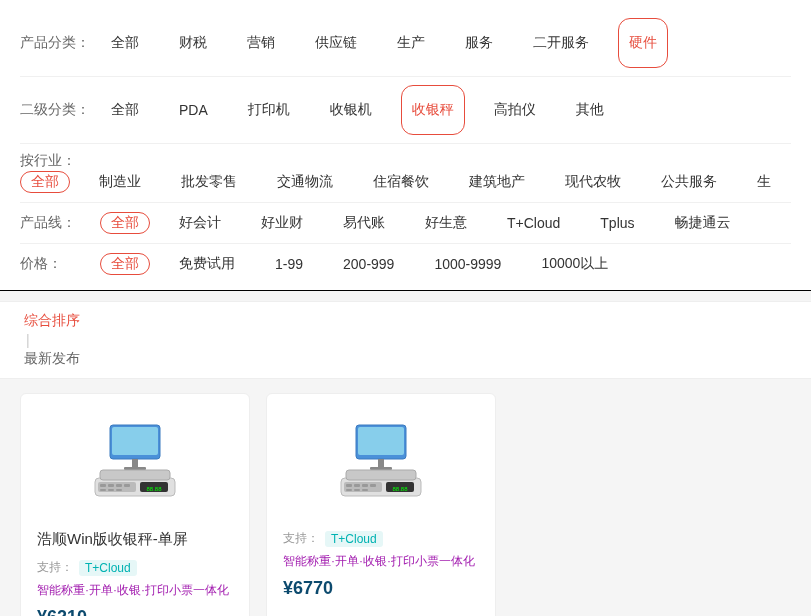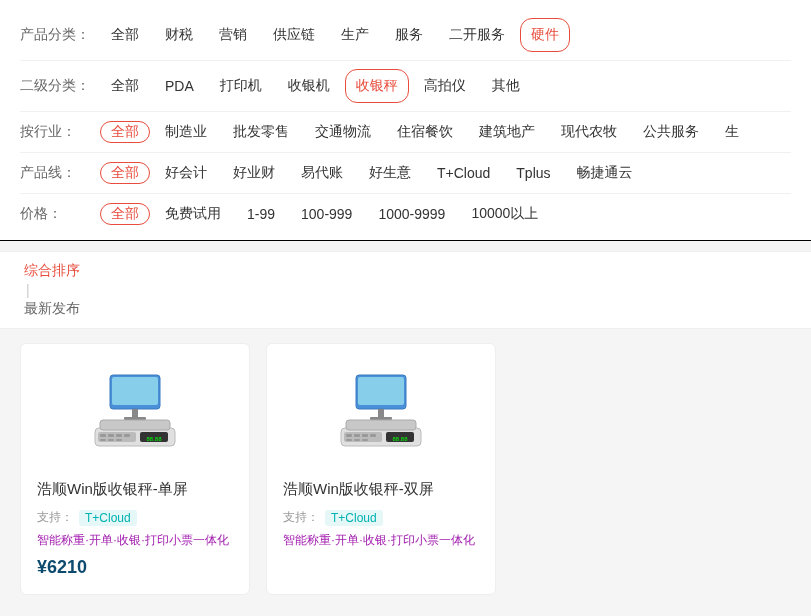--- a/index.html
+++ b/index.html
@@ -26,36 +26,36 @@
     }
     .filter-label {
       color: #666;
       min-width: 72px;
       margin-right: 8px;
       flex-shrink: 0;
     }
     .filter-items {
       display: flex;
       flex-wrap: wrap;
-      gap: 4px;
+      gap: 18px;
       align-items: center;
     }
     .filter-item {
       padding: 2px 10px;
       cursor: pointer;
       color: #333;
       border-radius: 12px;
       border: 1px solid transparent;
       white-space: nowrap;
     }
     .filter-item.active-red {
       color: #e74c3c;
       border: 1.5px solid #e74c3c;
       border-radius: 12px;
-      padding: 7px 10px;
+      padding: 15px 10px;
     }
     .filter-item.active-outline {
       color: #e74c3c;
       border: 1.5px solid #e74c3c;
       border-radius: 12px;
       padding: 1px 10px;
     }
     .sort-bar {
       background: #fff;
       margin-top: 10px;
@@ -199,21 +199,21 @@
       <span class="filter-item">畅捷通云</span>
     </div>
   </div>
 
   <div class="filter-row">
     <span class="filter-label">价格：</span>
     <div class="filter-items">
       <span class="filter-item active-outline">全部</span>
       <span class="filter-item">免费试用</span>
       <span class="filter-item">1-99</span>
-      <span class="filter-item">100-999</span>
+      <span class="filter-item">200-999</span>
       <span class="filter-item">1000-9999</span>
       <span class="filter-item">10000以上</span>
     </div>
   </div>
 
 </div>
 
 <div class="sort-bar">
   <span class="sort-item active">综合排序</span>
   <span class="sort-divider">|</span>
@@ -279,21 +279,21 @@
         <rect x="18" y="62" width="38" height="10" rx="2" fill="#bbb"></rect>
         <rect x="20" y="64" width="6" height="3" rx="1" fill="#999"></rect>
         <rect x="28" y="64" width="6" height="3" rx="1" fill="#999"></rect>
         <rect x="36" y="64" width="6" height="3" rx="1" fill="#999"></rect>
         <rect x="44" y="64" width="6" height="3" rx="1" fill="#999"></rect>
         <rect x="20" y="69" width="6" height="2" rx="1" fill="#999"></rect>
         <rect x="28" y="69" width="6" height="2" rx="1" fill="#999"></rect>
         <rect x="36" y="69" width="6" height="2" rx="1" fill="#999"></rect>
       </svg>
     </div>
-    <div class="product-name">浩顺Win版收银秤-双屏</div>
     <div class="product-support">
       <span class="support-label">支持：</span>
       <span class="support-tag">T+Cloud</span>
     </div>
     <div class="product-desc">智能称重·开单·收银·打印小票一体化</div>
+    <div class="product-price">¥6770</div>
   </div>
 
 </div>
 
 </body></html>

